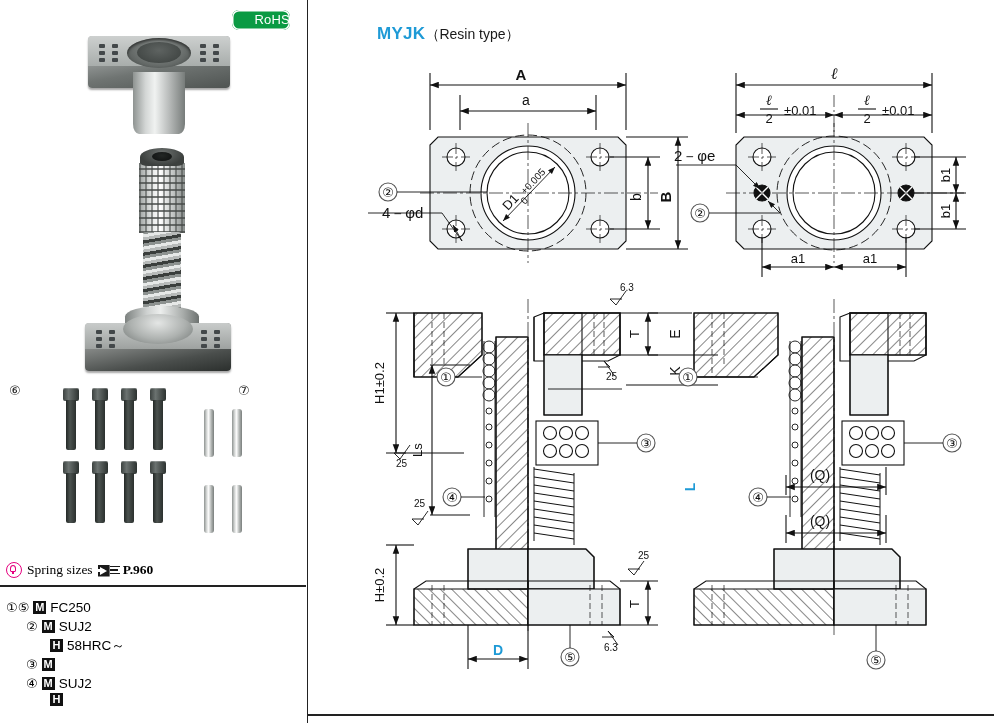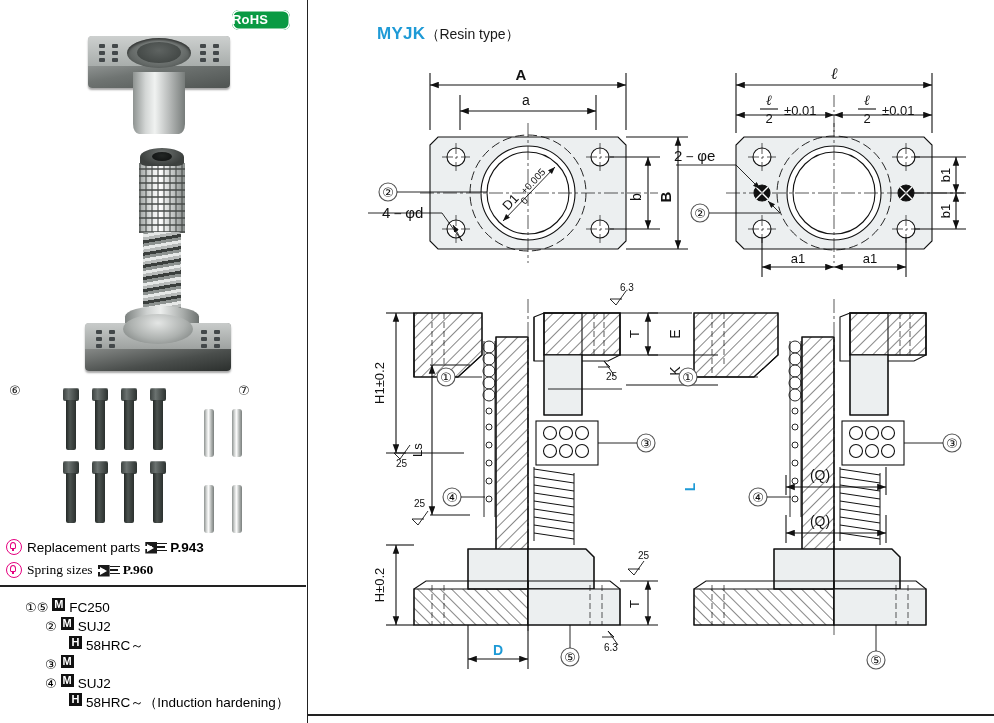--- a/index.html
+++ b/index.html
@@ -40,23 +40,23 @@
 
   
   #rohs {
     position: absolute;
     left: 232px; top: 10px;
     width: 58px; height: 20px;
     background: #0a9a43;
     border-radius: 7px;
     color: #ffffff;
     font-size: 13px;
-    font-weight: bold;
+    font-weight: normal;
     line-height: 20px;
-    text-align: left;
+    text-align: right;
     letter-spacing: .2px;
     box-shadow: inset 0 0 0 1.5px #ffffff, inset 0 0 0 2.5px #0a9a43;
   }
 
   
   #photo {
     position: absolute;
     left: 55px; top: 18px;
     width: 200px; height: 355px;
   }
@@ -234,21 +234,21 @@
   .page-icon .pg-lines i:nth-child(3) { width: 10px; }
   .pg-ref { font-weight: bold; font-size: 13.5px; }
 
   
   #matlist {
     position: absolute;
     left: 6px; top: 598px;
     font-size: 13.5px;
     line-height: 19px;
   }
-  .mat-row { display: flex; white-space: nowrap; margin-left: 19px; }
+  .mat-row { display: flex; align-items: center; white-space: nowrap; }
   .mat-idx { font-family: "DejaVu Sans", sans-serif; font-size: 13px; }
   .tag {
     display: inline-block;
     background: #111;
     color: #fff;
     font-weight: bold;
     font-size: 11px;
     line-height: 13px;
     width: 13px; height: 13px;
     text-align: center;
@@ -378,34 +378,20 @@
     <div class="screw" style="left:150px; top:461px;">
         <div class="screw-head"></div>
         <div class="screw-body"></div>
       </div>
 
     <div class="dpin" style="left:204px; top:409px;"></div>
     <div class="dpin" style="left:232px; top:409px;"></div>
     <div class="dpin" style="left:204px; top:485px;"></div>
     <div class="dpin" style="left:232px; top:485px;"></div>
 
-    <div class="note-row" style="left:6px; top:539px;">
-      <span class="pink-bulb"></span>
-      <span>Replacement parts</span>
-      <span class="page-icon">
-        <span class="pg-dark"></span>
-          <span class="pg-arrow"></span>
-        <span class="pg-lines">
-            <i></i>
-            <i></i>
-            <i></i>
-          </span>
-      </span>
-      <span class="pg-ref">P.943</span>
-    </div>
 
     <div class="note-row" style="left:6px; top:562px;font-family:Liberation Serif, serif;">
       <span class="pink-bulb"></span>
       <span>Spring sizes</span>
       <span class="page-icon">
         <span class="pg-dark"></span>
           <span class="pg-arrow"></span>
         <span class="pg-lines">
             <i></i>
             <i></i>
@@ -438,21 +424,20 @@
         <span class="tag">M</span>
       </div>
       <div class="mat-row indent1">
         <span class="mat-idx">④</span>
         <span class="tag">M</span>
         <span>SUJ2</span>
       </div>
       <div class="mat-row indent2">
         <span class="mat-idx"></span>
         <span class="tag">H</span>
-        <span>58HRC～（Induction hardening）</span>
       </div>
     </div>
   </div>
 
   <div id="right-area">
 
     <div class="dwg-title" style="left:69px; top:24px;">
       <b>MYJK</b><span>（Resin type）</span>
     </div>
 

